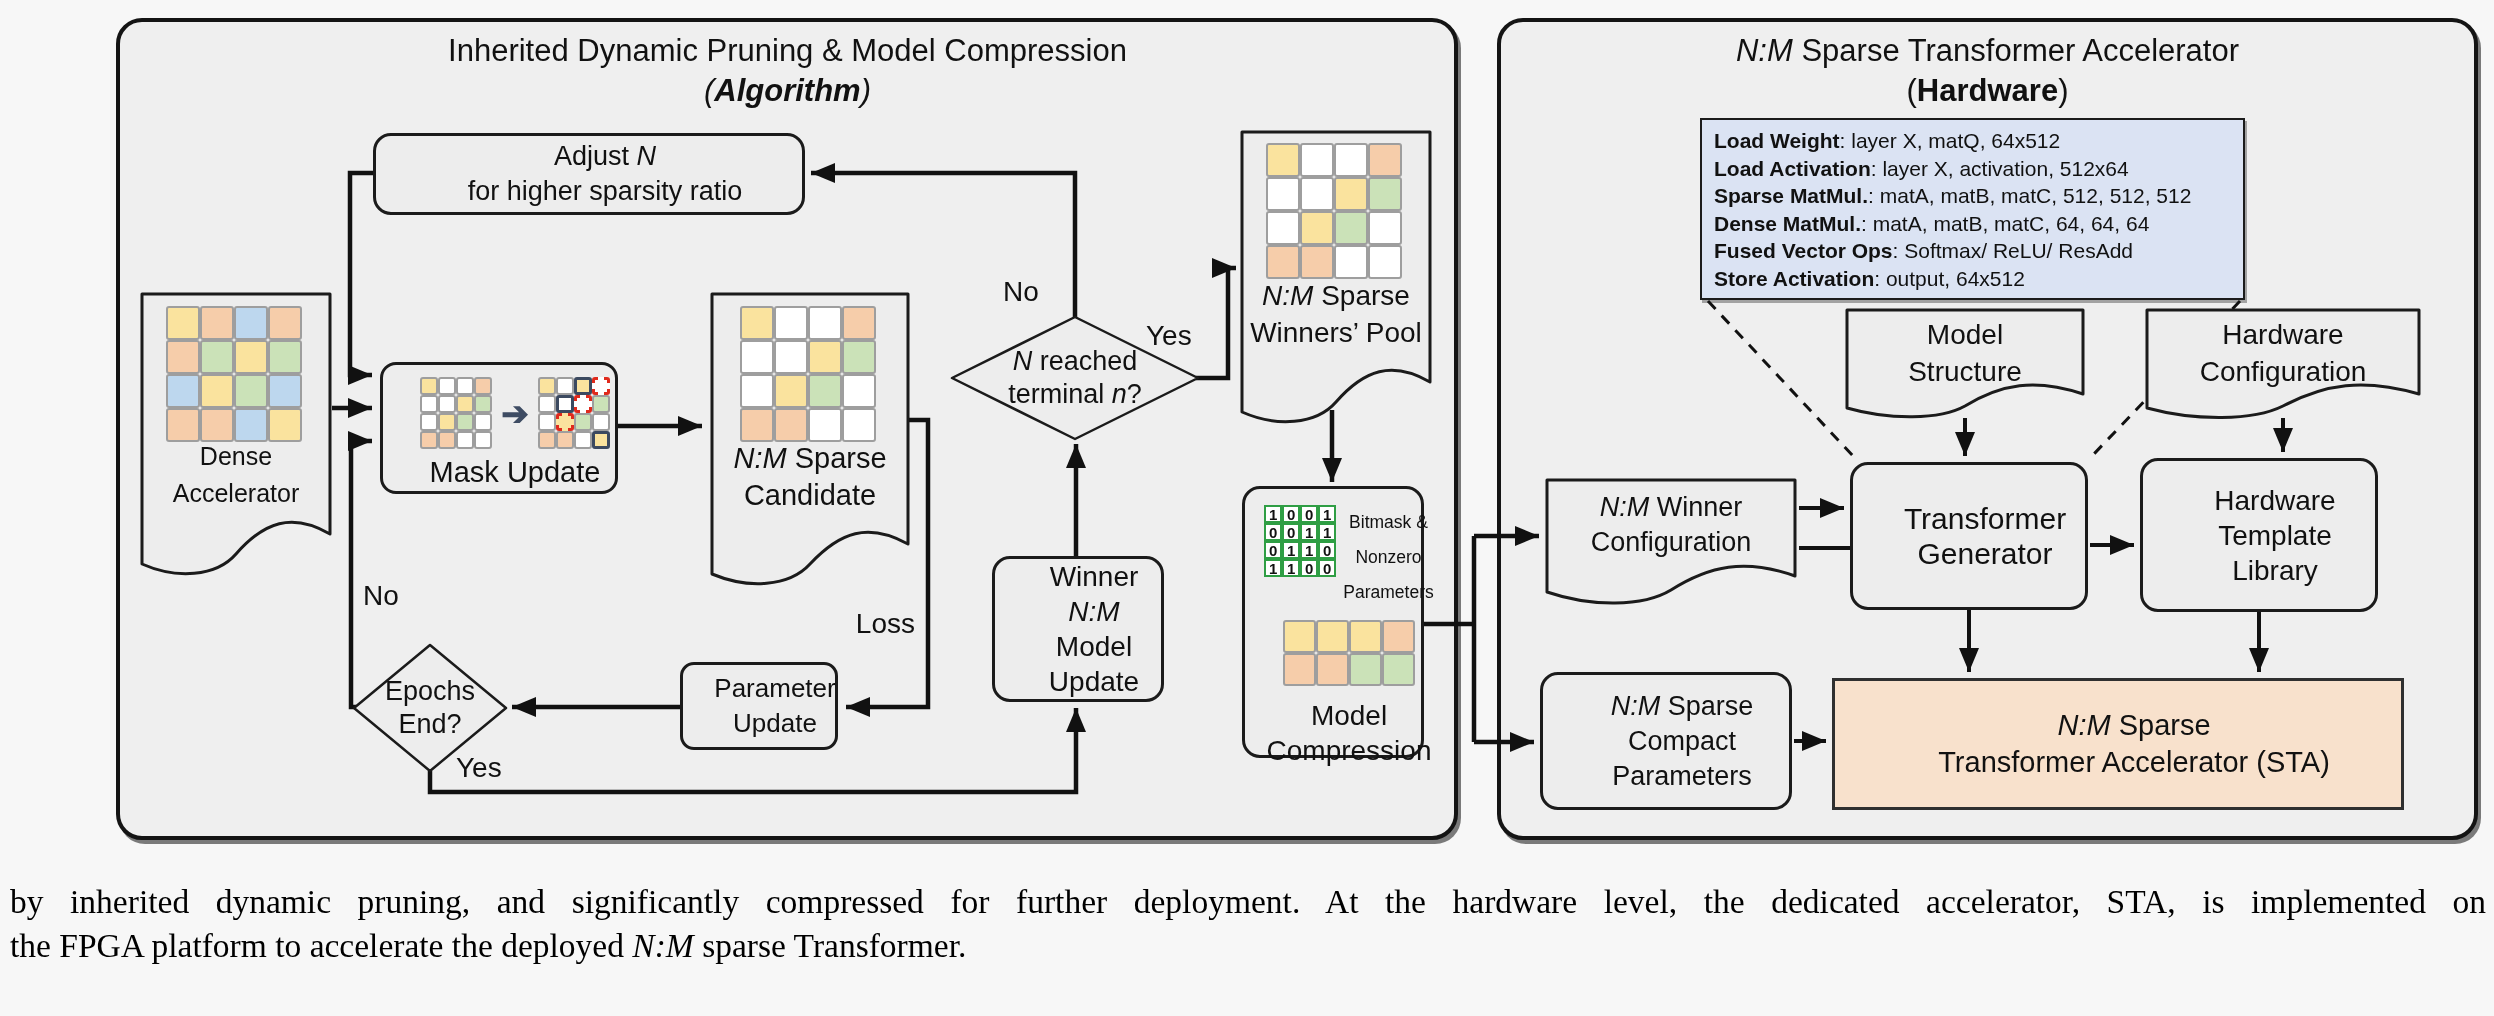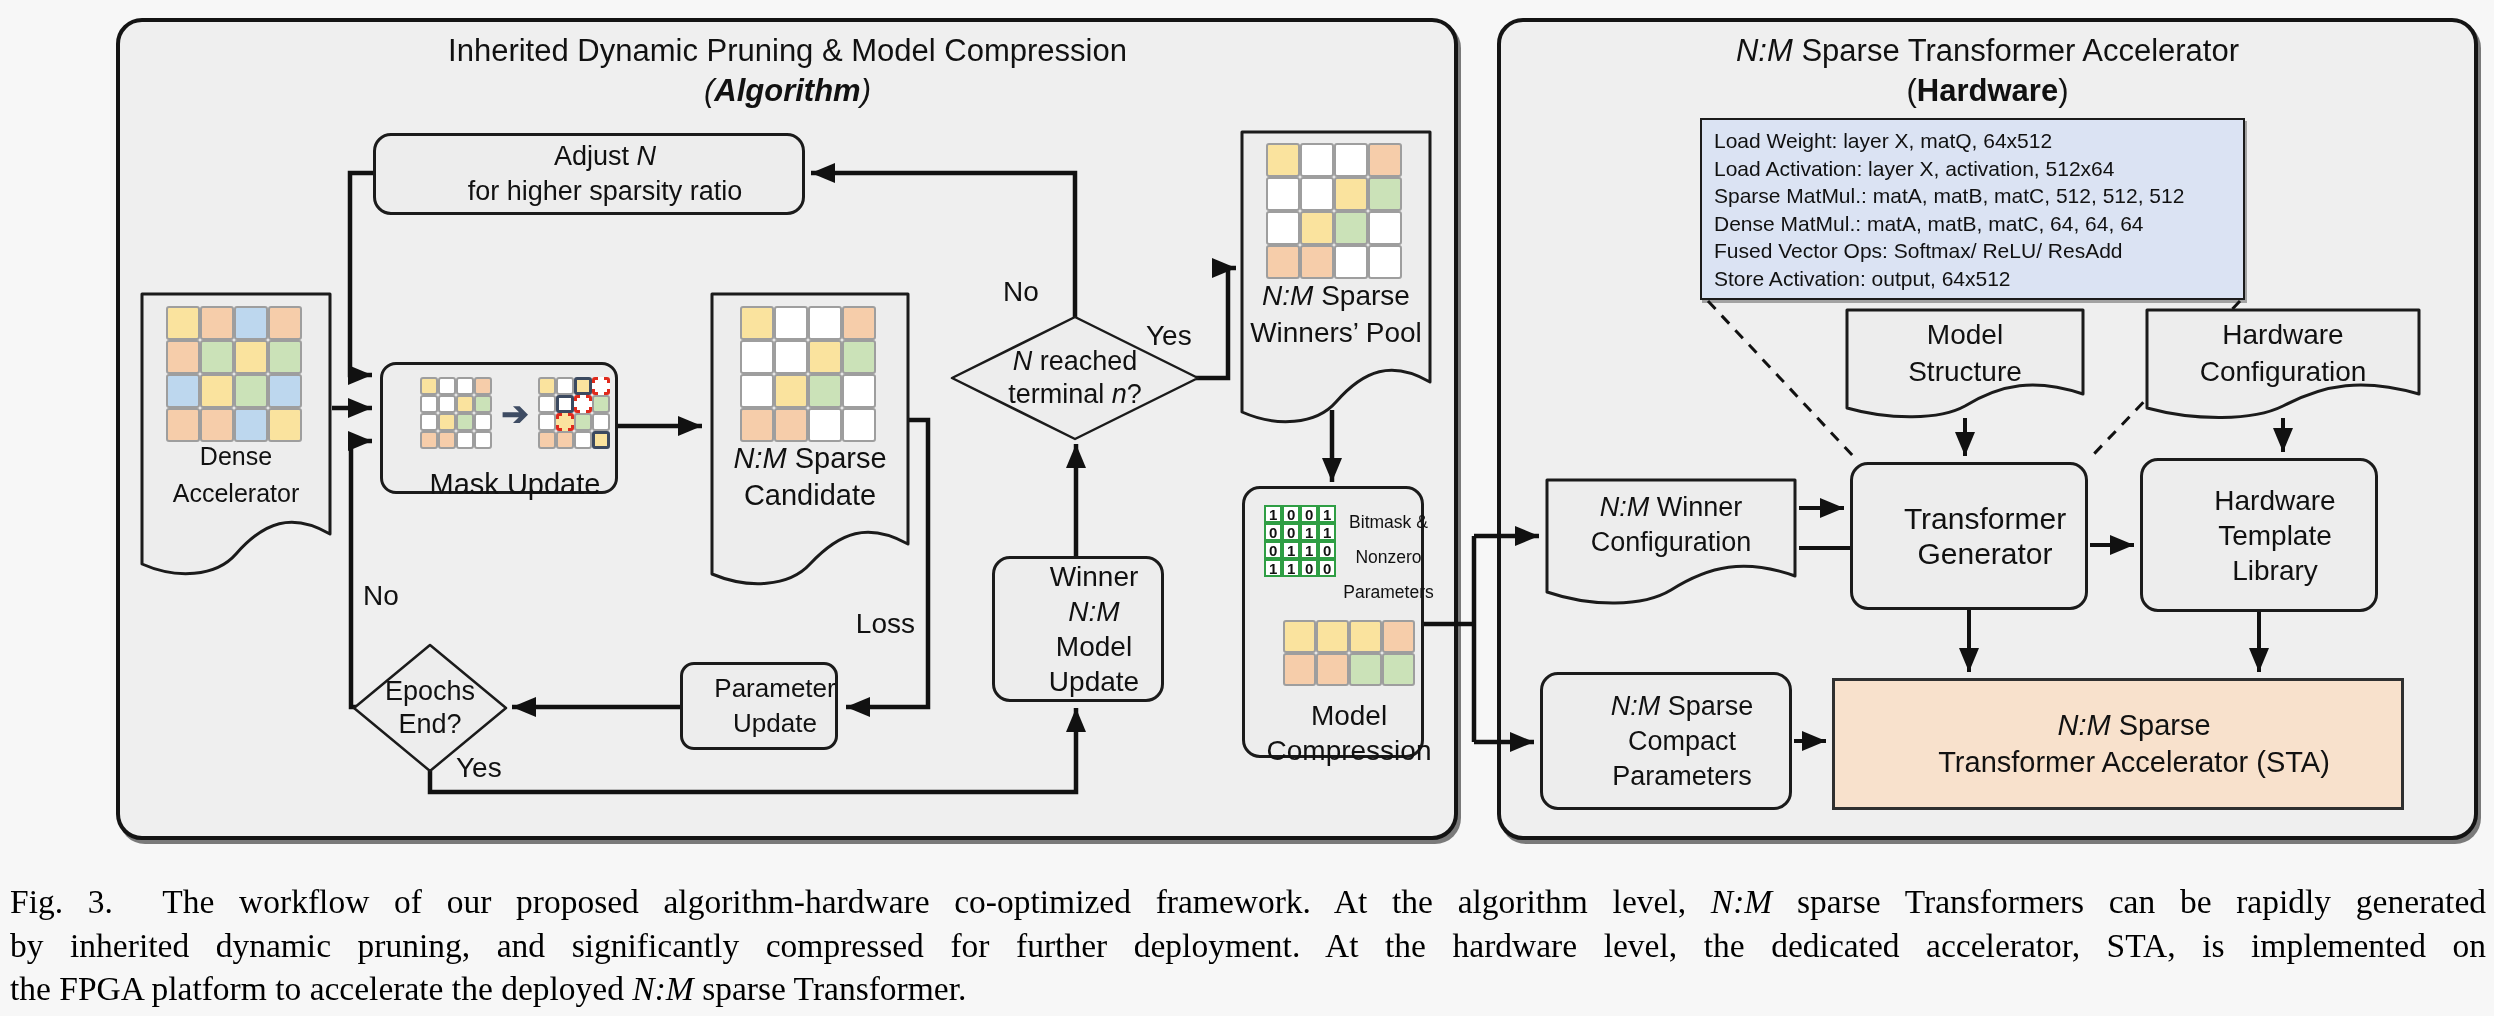--- a/index.html
+++ b/index.html
@@ -22,25 +22,25 @@
             align-items:center;justify-content:center;font-size:27px;line-height:33px;}
   .edge-label{position:absolute;font-size:28px;}
   .grid{display:grid;}
   .gcell{box-sizing:border-box;border:2px solid #9e9e9e;border-radius:3px;}
   .gcell.dark{border:3px solid #3c4a60;}
   .gcell.red{border:3px dashed #e02a1c;}
   .gbit{box-sizing:border-box;border:2px solid #2f9e44;display:flex;align-items:center;justify-content:center;
         font-weight:bold;font-size:15px;background:#ffffff;color:#111;border-radius:0;}
   .mu-row{display:flex;align-items:center;justify-content:center;gap:9px;margin-top:2px;}
   .mu-arrow{font-size:33px;font-weight:bold;color:#3e4c63;line-height:33px;}
-  .node-label{font-size:29px;line-height:34px;margin-top:18px;}
+  .node-label{font-size:29px;line-height:34px;margin-top:6px;}
   .instr{position:absolute;box-sizing:border-box;background:#dbe3f3;border:2px solid #1b1b1b;
          padding:7px 12px;font-size:21px;line-height:27.5px;white-space:nowrap;
          box-shadow:2px 3px 0 rgba(20,20,20,.35);}
-  .instr b{font-weight:normal;}
+  .instr b{font-weight:bold;}
   .sta{background:#f8e1cc;border:3px solid #2f2f2f;border-radius:0;}
   .sta .tl{line-height:37px;font-size:29px;}
   .mc-row{display:flex;align-items:flex-start;gap:7px;margin-top:0px;}
   .mc-caption{font-size:17.5px;line-height:21px;text-align:center;}
   .mc-grid{margin-top:10px;}
   .caption{position:absolute;font-family:"Liberation Serif", serif;font-size:33.5px;line-height:43.5px;color:#000;}
   .cap-just{text-align:justify;text-align-last:justify;}
   svg.connectors{position:absolute;left:0;top:0;z-index:5;pointer-events:none;}
   .node,.doc,.diamond,.instr{z-index:6;}
   .edge-label,.ptitle{z-index:7;}
@@ -378,18 +378,17 @@
   </div>
 
   <div class="node sta" style="left:1832px;top:678px;width:572px;height:132px;">
     <div>
         <div class="tl"><span style="font-style: italic;">N:M</span><span> Sparse</span></div>
         <div class="tl"><span>Transformer Accelerator (STA)</span></div>
       </div>
   </div>
 
   <div class="caption" style="left:10px;top:880px;width:2476px;">
-    <div class="cap-just"><span>Fig. 3.&nbsp;&nbsp;The workflow of our proposed algorithm-hardware co-optimized framework. At the algorithm level, </span><span style="font-style: italic;">N:M</span><span> sparse Transformers can be rapidly generated</span></div>
     <div class="cap-just"><span>by inherited dynamic pruning, and significantly compressed for further deployment. At the hardware level, the dedicated accelerator, STA, is implemented on</span></div>
     <div><span>the FPGA platform to accelerate the deployed </span><span style="font-style: italic;">N:M</span><span> sparse Transformer.</span></div>
   </div>
 
 </div>
 
 </body></html>

